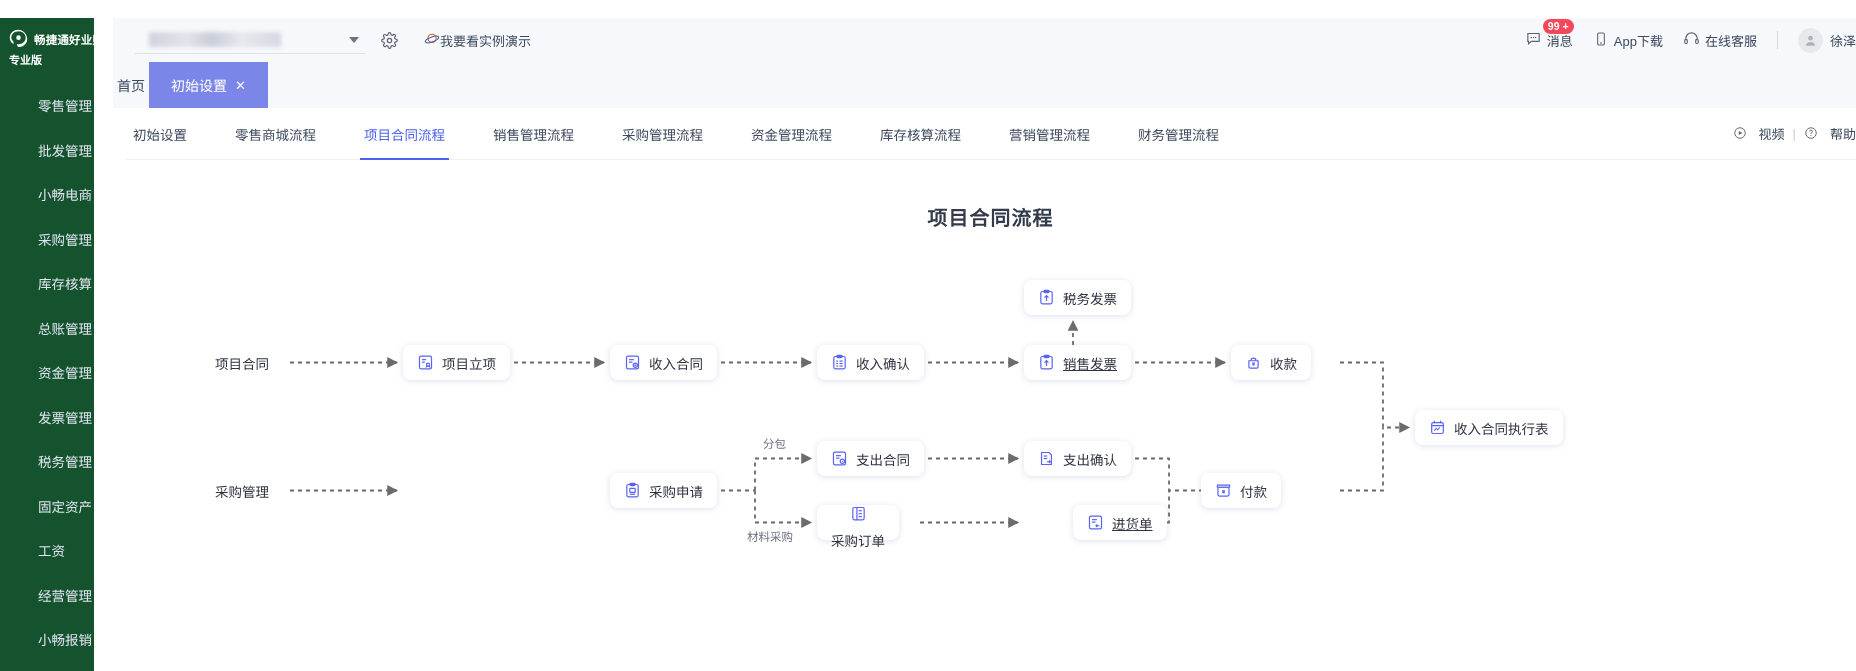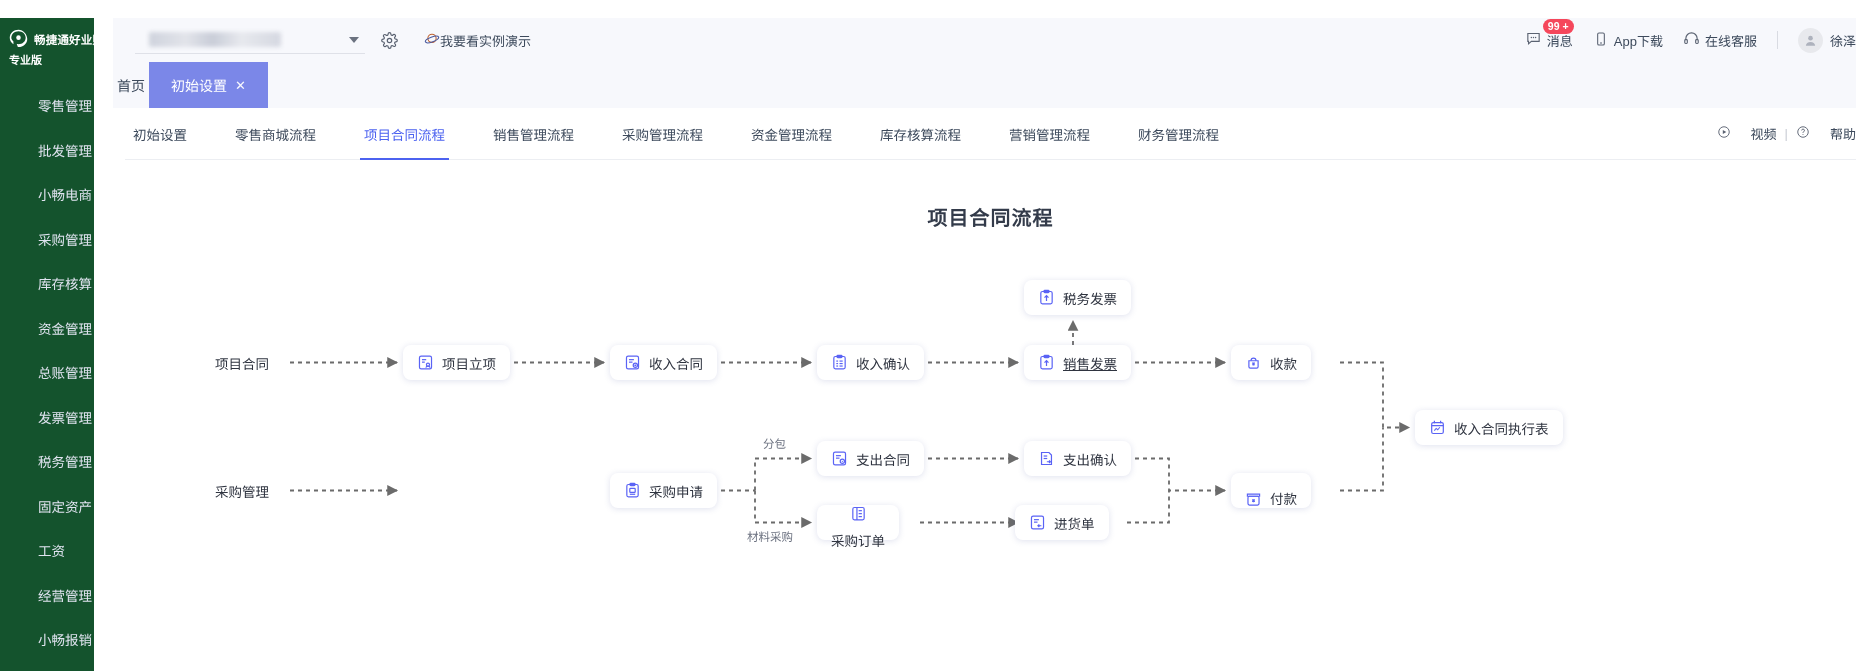--- a/index.html
+++ b/index.html
@@ -113,21 +113,21 @@
   .nav-item:first-child { margin-left:8px; }
   .nav-item.active { color:#4c62f0; }
   .nav-item.active::after {
     content:""; position:absolute; left:-4px; right:-4px; bottom:0;
     height:2px; background:#4c62f0;
   }
   .nav-right {
     margin-left:auto; display:flex; align-items:center; gap:8px;
     font-size:13px; color:#3d4a5c; padding-right:0;
   }
-  .nr-item { display:flex; align-items:center; gap:20px; cursor:pointer; white-space:nowrap;}
+  .nr-item { display:flex; align-items:flex-end; gap:12px; cursor:pointer; white-space:nowrap;}
   .nr-sep { color:#c9ccd4; }
 
   .chart-title {
     text-align:center; font-size:20px; color:#333b4a; margin-top:42px;
     letter-spacing:1px;
   }
 
   
   .canvas { position:relative; width:100%; height:430px; margin-top:10px; }
   .node {
@@ -176,24 +176,24 @@
       <div class="side-item">
           <span>小畅电商</span>
         </div>
       <div class="side-item">
           <span>采购管理</span>
         </div>
       <div class="side-item">
           <span>库存核算</span>
         </div>
       <div class="side-item">
+          <span>总账管理</span>
+        </div>
+      <div class="side-item">
           <span>资金管理</span>
-        </div>
-      <div class="side-item">
-          <span>总账管理</span>
         </div>
       <div class="side-item">
           <span>发票管理</span>
         </div>
       <div class="side-item">
           <span>税务管理</span>
         </div>
       <div class="side-item">
           <span>固定资产</span>
         </div>
@@ -518,33 +518,33 @@
             <rect x="4" y="3.5" width="16" height="17.5" rx="2.2"></rect>
             <line x1="9.8" y1="3.5" x2="9.8" y2="21"></line>
             <line x1="12.2" y1="8" x2="16.8" y2="8"></line>
             <line x1="12.2" y1="12.2" x2="16.8" y2="12.2"></line>
             <line x1="12.2" y1="16.4" x2="16.8" y2="16.4"></line>
           </svg>
         </span>
         <span>采购订单</span>
       </div>
 
-      <div class="node" style="left:890px; top:264px;">
+      <div class="node" style="left:948px; top:264px;text-decoration:underline;">
         <span class="ico">
           <svg viewBox="0 0 24 24" width="17" height="17" fill="none" stroke="#5a63f5" stroke-width="1.7">
             <rect x="3.5" y="3" width="17" height="18" rx="2.4"></rect>
             <line x1="7" y1="8" x2="14" y2="8"></line>
               <line x1="7" y1="11.5" x2="12" y2="11.5"></line>
             <path d="M17.5 16.6h-5M14.6 14.8l-2 1.8 2 1.8"></path>
           </svg>
         </span>
         <span>进货单</span>
       </div>
 
-      <div class="node" style="left:1106px; top:232px;align-items:flex-end;">
+      <div class="node" style="left:1076px; top:232px;">
         <span class="ico">
           <svg viewBox="0 0 24 24" width="17" height="17" fill="none" stroke="#5a63f5" stroke-width="1.7">
             <rect x="4.2" y="7.4" width="15.6" height="12.4" rx="2"></rect>
             <path d="M3.4 4.4h17.2v3H3.4z"></path>
             <path d="M10 12.4h4M10 14.6h4M12 12.4v3.6"></path>
           </svg>
         </span>
         <span>付款</span>
       </div>
 

